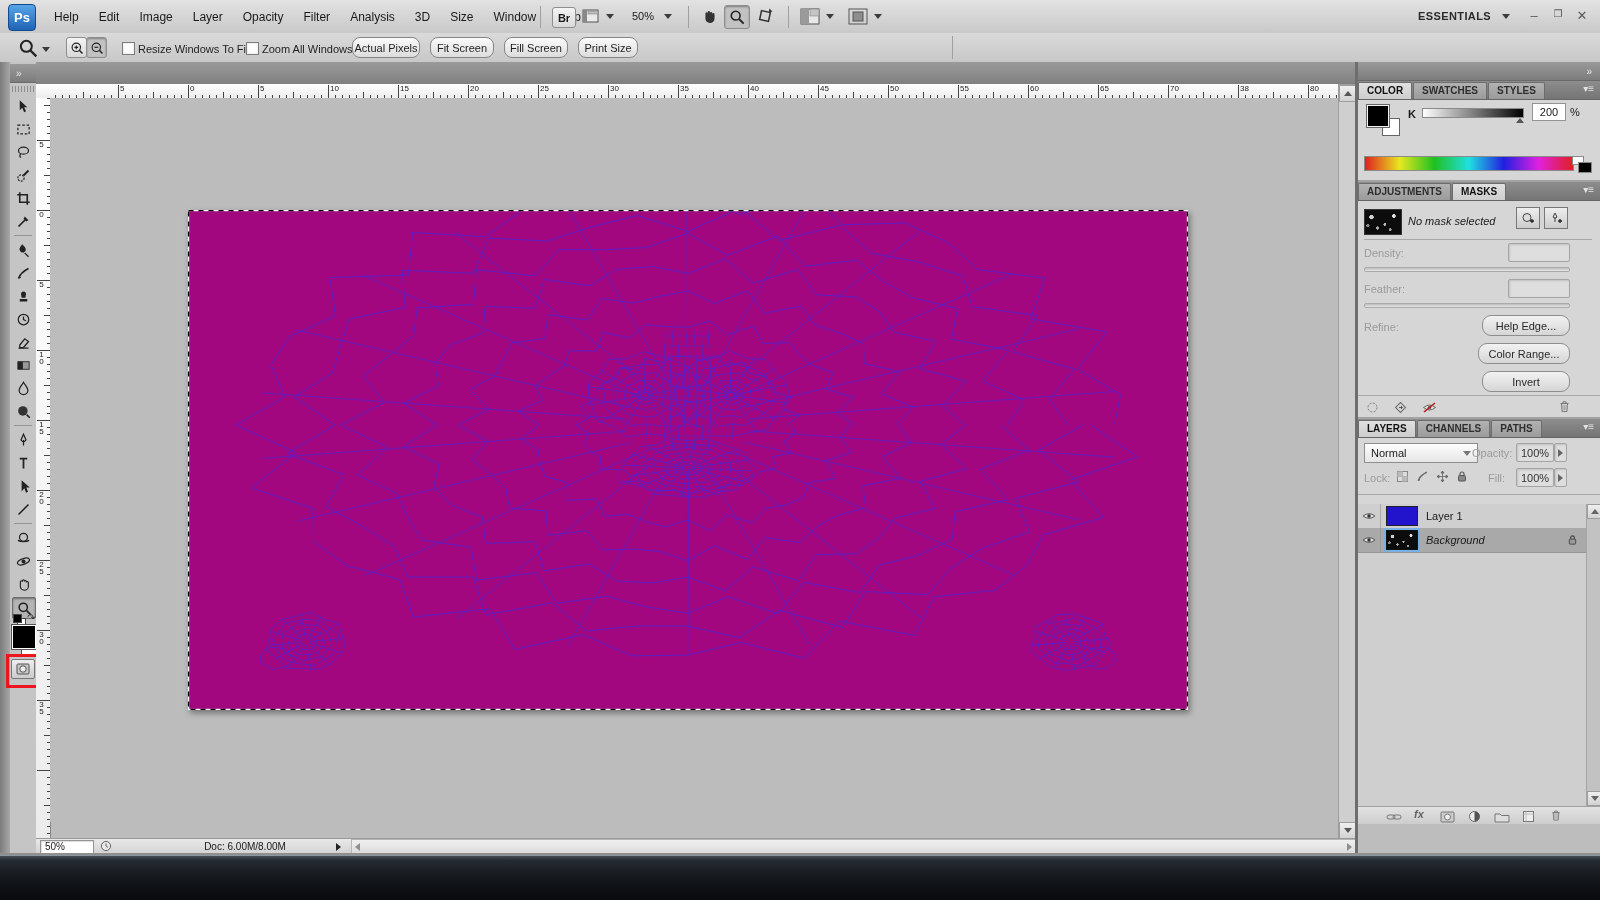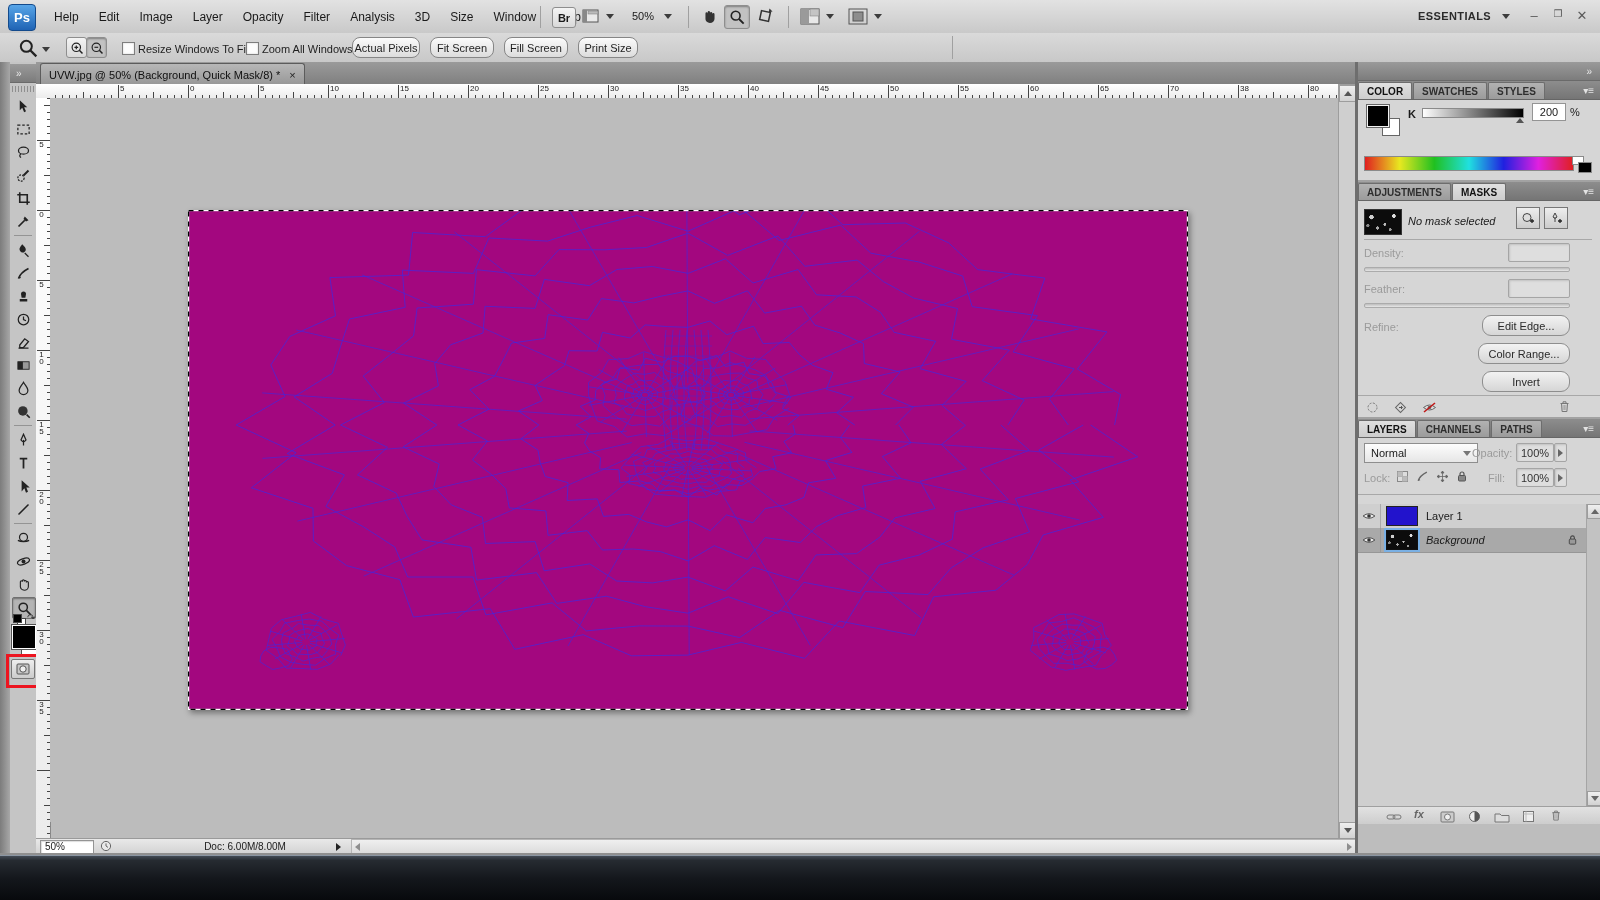--- a/index.html
+++ b/index.html
@@ -62,21 +62,21 @@
   .canvas{box-shadow:2px 3px 6px rgba(0,0,0,.4);}
   .scroll{background:#cfcfcf;border:1px solid #9d9d9d;}
   .scrollbtn{background:linear-gradient(#efefef,#d2d2d2);border:1px solid #9d9d9d;
     display:flex;align-items:center;justify-content:center;}
   .statusbar{left:36px;top:838px;width:1322px;height:15px;background:linear-gradient(#e9e9e9,#d2d2d2);
     border-top:1px solid #9a9a9a;font-size:10px;display:flex;align-items:center;}
   .statusbox{background:#fff;border:1px solid #949494;box-shadow:inset 1px 1px 1px #ddd;
     font-size:10px;display:flex;align-items:center;padding:0 4px;height:12px;}
   
   .paneldock{left:1358px;top:62px;width:242px;height:791px;background:#bdbdbd;}
-  .tabstrip{background:linear-gradient(#8d8d8d,#757575);display:flex;align-items:flex-end;height:18px;border-bottom:1px solid #666;}
+  .tabstrip{background:linear-gradient(#8d8d8d,#757575);display:flex;align-items:center;height:18px;border-bottom:1px solid #666;}
   .ptab{height:16px;padding:0 8px;font-size:10px;font-weight:bold;color:#2e2e2e;
     background:linear-gradient(#b2b2b2,#9b9b9b);border:1px solid #6d6d6d;border-bottom:none;
     display:flex;align-items:center;margin-right:1px;border-radius:2px 2px 0 0;}
   .ptab.active{background:linear-gradient(#e0e0e0,#cdcdcd);color:#111;}
   .pmenu{color:#e3e3e3;font-size:10px;margin-left:auto;margin-right:6px;margin-bottom:3px;}
   .pbody{background:#d6d6d6;}
   .disabled-label{color:#9b9b9b;font-size:11px;}
   .fieldbox{background:#dedede;border:1px solid #a5a5a5;box-shadow:inset 1px 1px 2px #c2c2c2;border-radius:2px;}
   .track{height:3px;background:linear-gradient(#bdbdbd,#e6e6e6);border:1px solid #ababab;border-radius:2px;}
   .mbtn{border:1px solid #8e8e8e;border-radius:9px;background:linear-gradient(#f2f2f2,#d6d6d6);
@@ -351,24 +351,20 @@
     <div class="abs annotation" style="left:-4px;top:592px;width:32px;height:28px;"></div>
     <div class="abs iconbtn" style="left:1px;top:597px;width:22px;height:18px;border-radius:2px;">
       <svg width="14" height="12" viewBox="0 0 14 12">
           <rect x="1" y="1" width="12" height="10" rx="1" fill="#c7c7c7" stroke="#555"></rect>
           <circle cx="7" cy="6" r="3.2" fill="#efefef" stroke="#555"></circle>
         </svg>
     </div>
   </div>
 
   <div class="abs tabbar"></div>
-  <div class="abs doctab">
-    <span>UVW.jpg @ 50% (Background, Quick Mask/8) *</span>
-    <span style="margin-left:9px;color:#222;">×</span>
-  </div>
 
   <div class="abs ruler" style="left:36px;top:84px;width:14px;height:14px;border-right:1px solid #888;border-bottom:1px solid #888;"></div>
 
   <div class="abs ruler" style="left:50px;top:84px;width:1288px;height:14px;border-bottom:1px solid #888;overflow:hidden;" id="hruler">
       <div class="tickh" style="left: 5px; height: 3px;"></div>
       <div class="tickh" style="left: 12px; height: 3px;"></div>
       <div class="tickh" style="left: 19px; height: 3px;"></div>
       <div class="tickh" style="left: 26px; height: 3px;"></div>
       <div class="tickh" style="left: 33px; height: 6px;"></div>
       <div class="tickh" style="left: 40px; height: 3px;"></div>
@@ -918,21 +914,21 @@
           </svg>
       </div>
       <div class="abs" style="left:6px;top:38px;width:228px;height:1px;background:#a8a8a8;"></div>
       <div class="abs disabled-label" style="left:6px;top:46px;">Density:</div>
       <div class="abs fieldbox" style="left:150px;top:42px;width:60px;height:17px;"></div>
       <div class="abs track" style="left:6px;top:66px;width:204px;"></div>
       <div class="abs disabled-label" style="left:6px;top:82px;">Feather:</div>
       <div class="abs fieldbox" style="left:150px;top:78px;width:60px;height:17px;"></div>
       <div class="abs track" style="left:6px;top:102px;width:204px;"></div>
       <div class="abs disabled-label" style="left:6px;top:120px;">Refine:</div>
-      <div class="abs mbtn" style="left:124px;top:114px;width:86px;height:19px;">Edit Edge...</div>
+      <div class="abs mbtn" style="left:124px;top:114px;width:86px;height:19px;">Help Edge...</div>
       <div class="abs mbtn" style="left:120px;top:142px;width:90px;height:19px;">Color Range...</div>
       <div class="abs mbtn" style="left:124px;top:170px;width:86px;height:19px;">Invert</div>
       <div class="abs" style="left:0;top:194px;width:242px;height:1px;background:#a8a8a8;"></div>
       <div class="abs" style="left:8px;top:199px;">
         <svg width="13" height="13" viewBox="0 0 13 13">
             <circle cx="6.5" cy="6.5" r="4.5" fill="none" stroke="#777" stroke-dasharray="2 1.5"></circle>
           </svg>
       </div>
       <div class="abs" style="left:36px;top:199px;">
         <svg width="14" height="13" viewBox="0 0 14 13">

